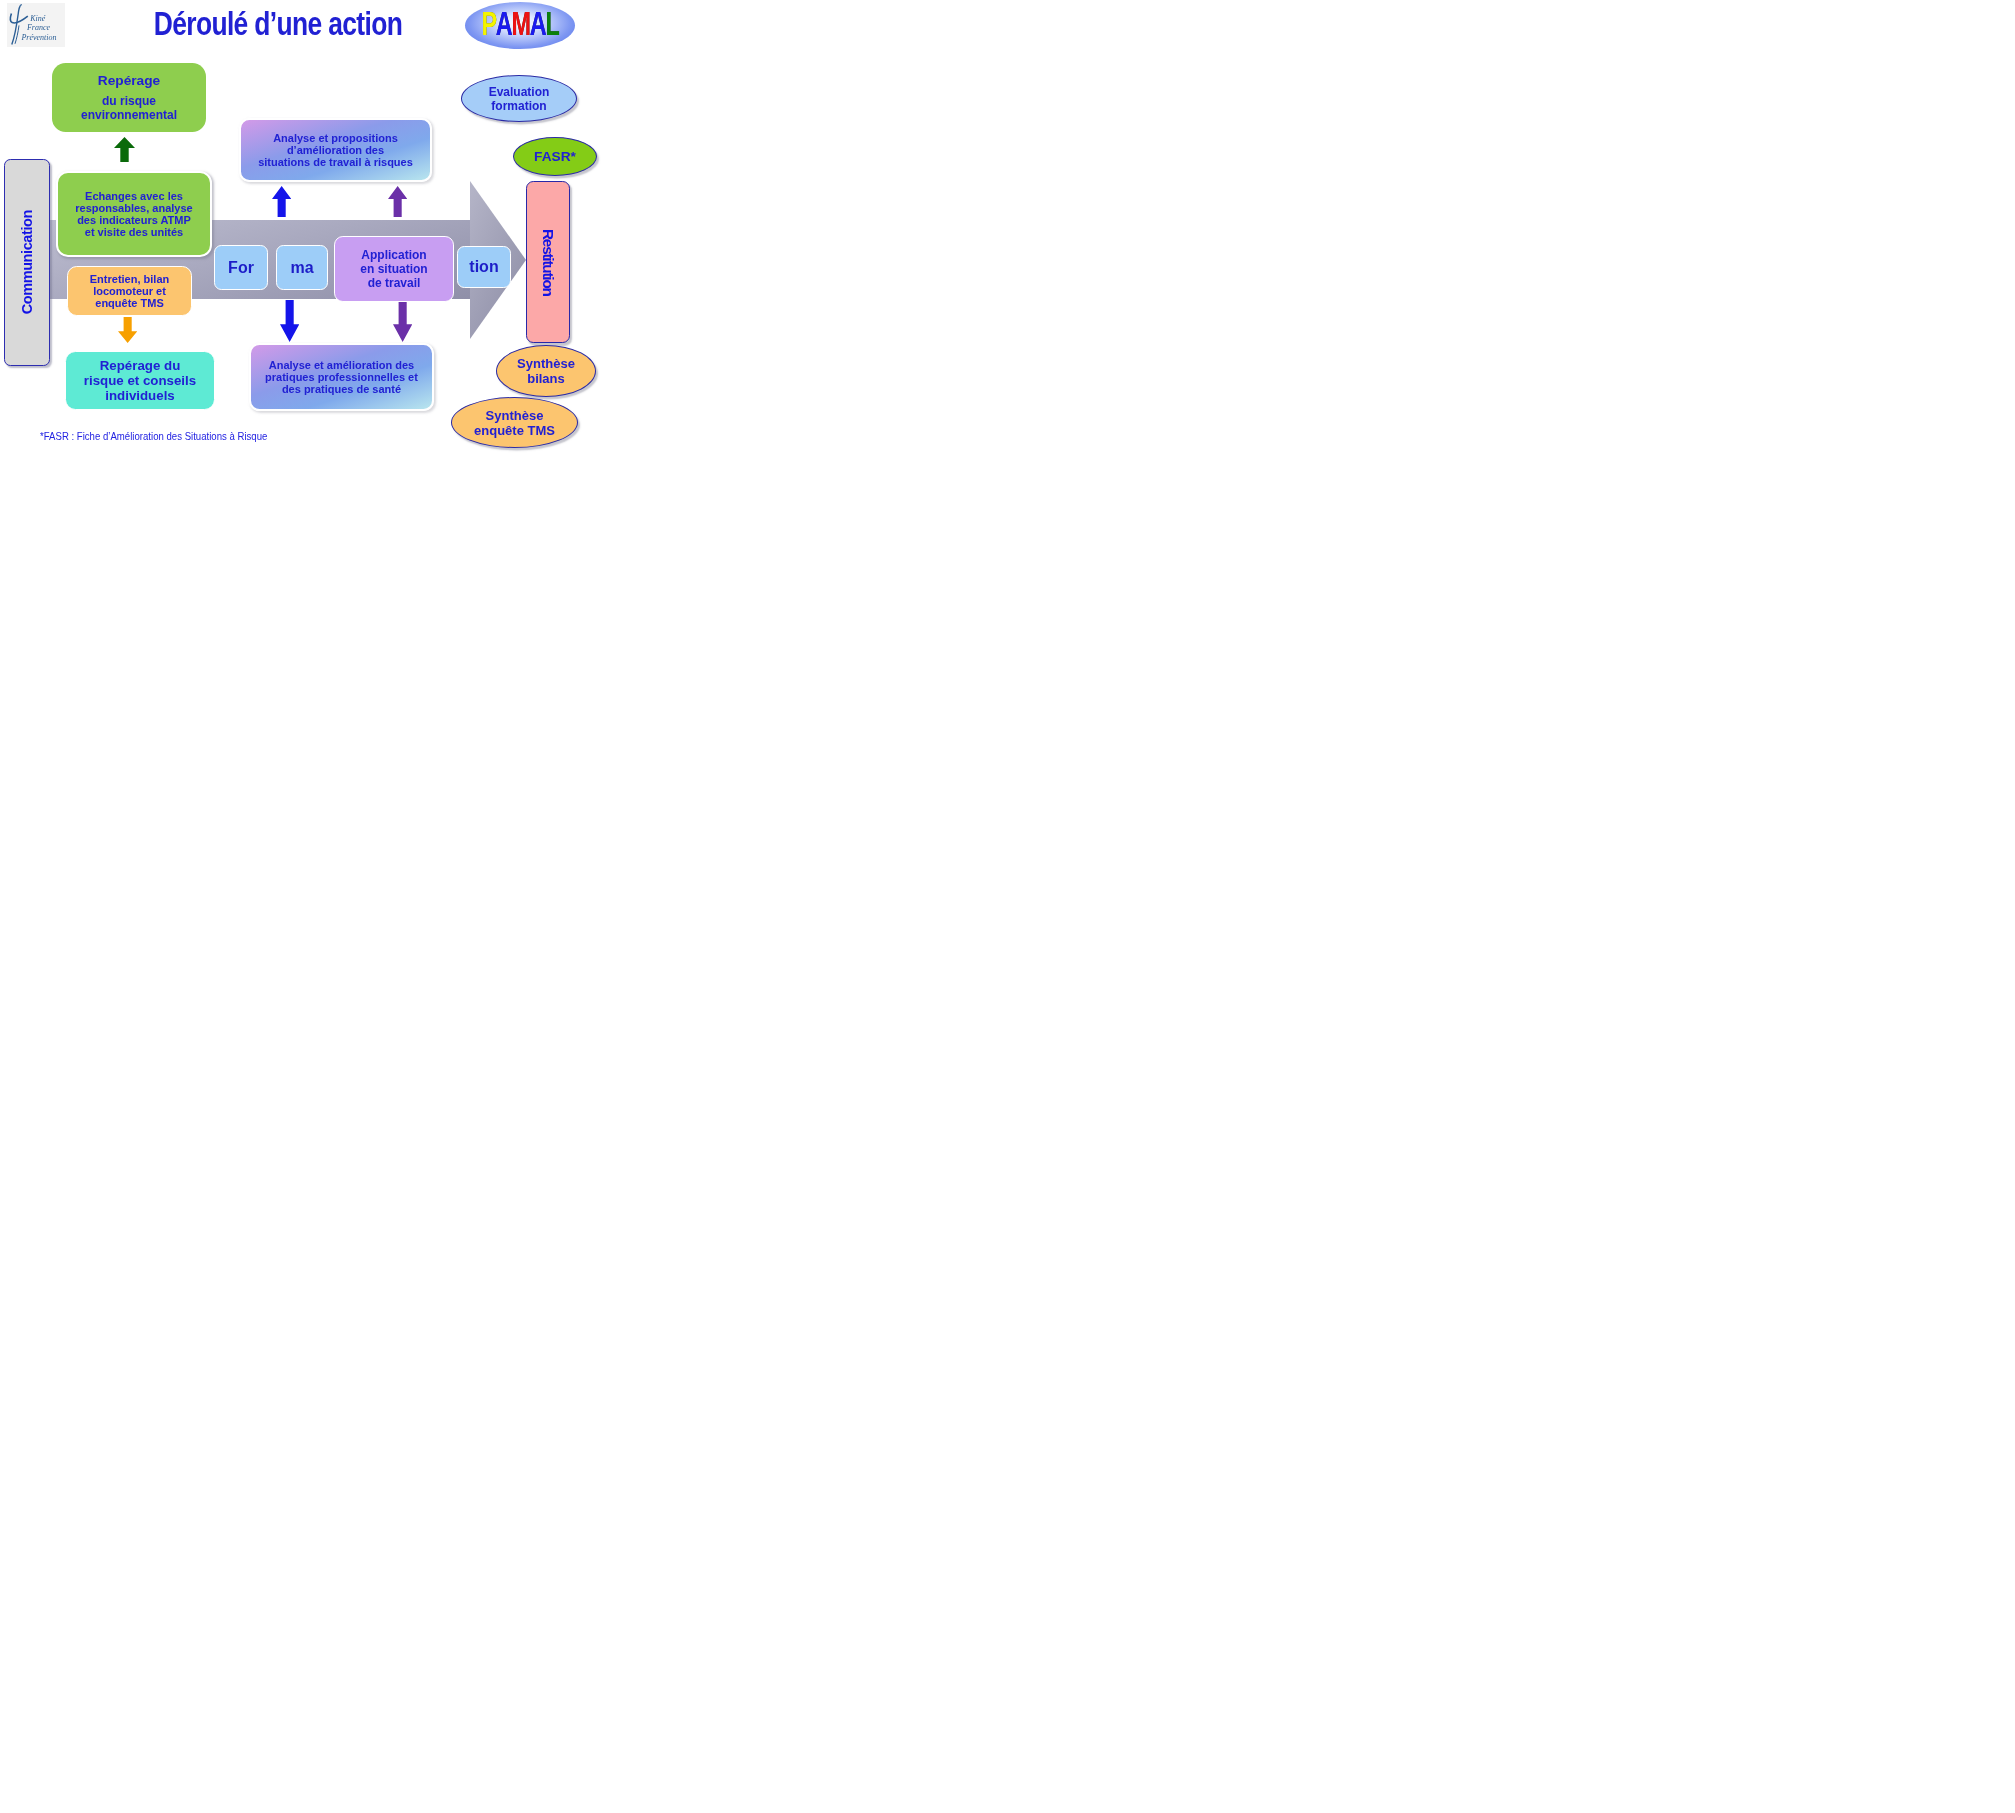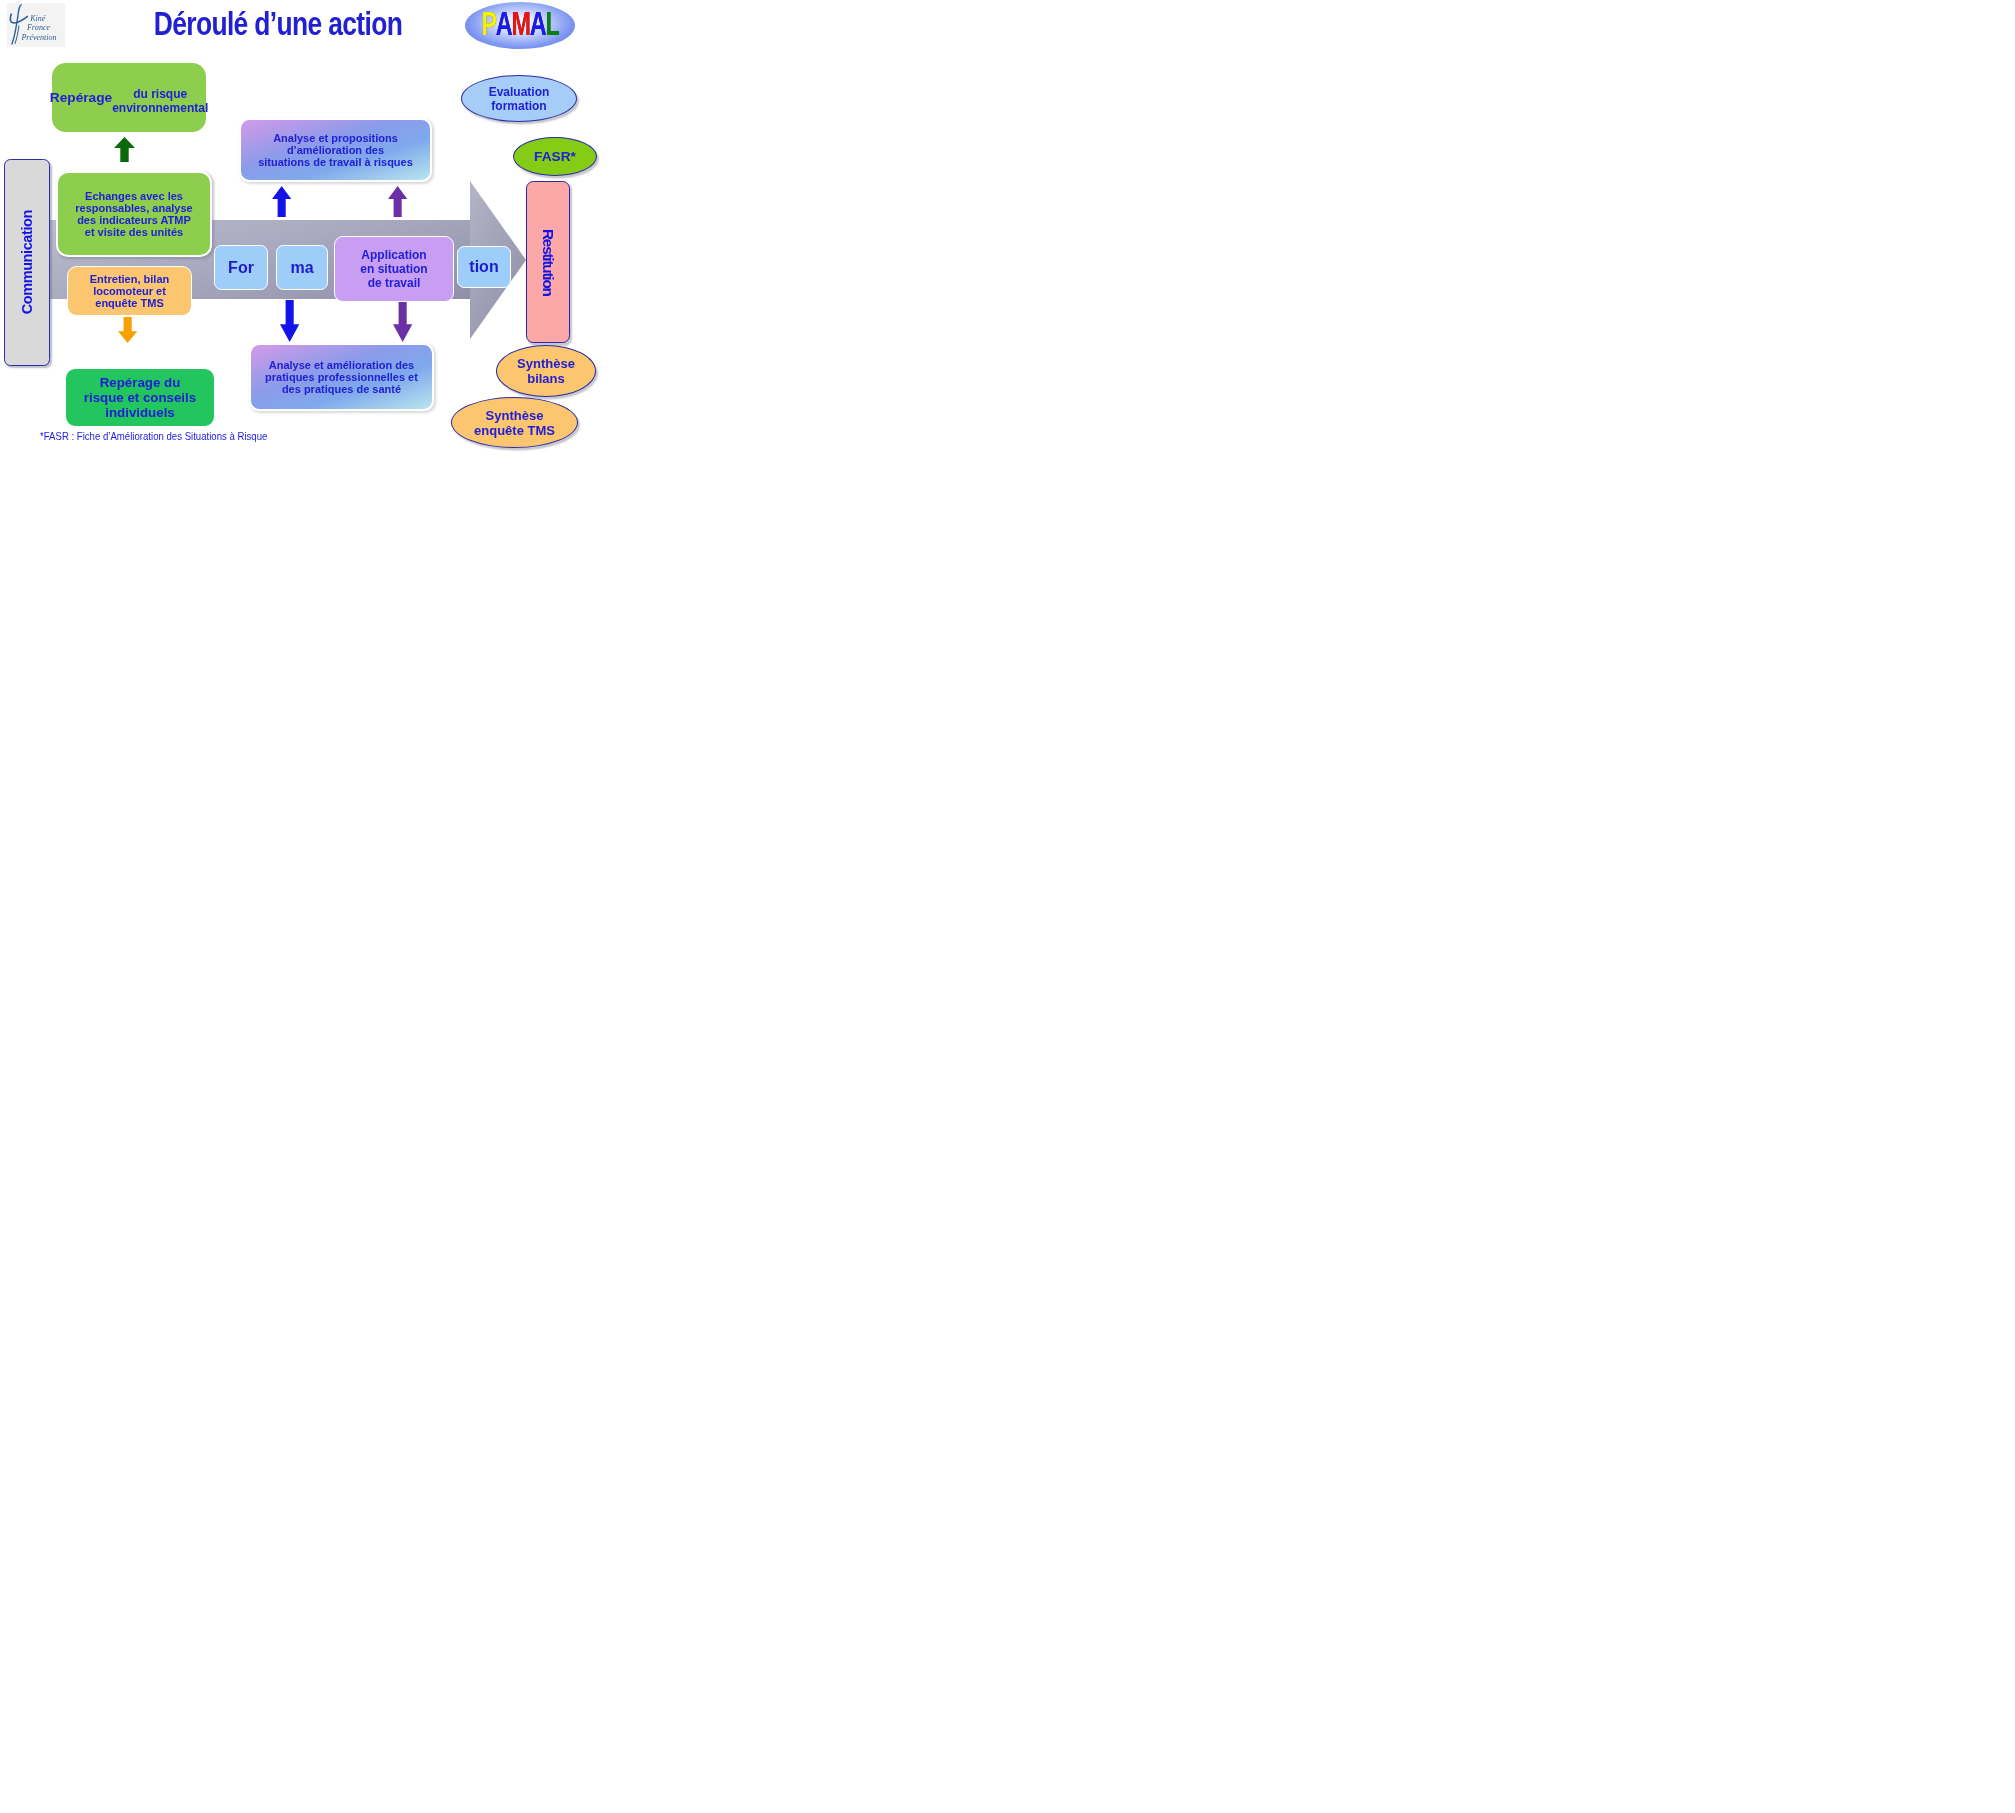--- a/index.html
+++ b/index.html
@@ -44,35 +44,35 @@
       border:1.6px solid #2d2db0;border-radius:6.4px;box-shadow:2px 2px 1.6px rgba(110,110,140,.45);}
   #communication-box .vtxt{writing-mode:vertical-rl;transform:rotate(180deg);
       font-size:14.5px;font-weight:bold;color:#1313e6;letter-spacing:-0.4px;}
   #restitution-box{left:526px;top:181px;width:42px;height:160px;background:#fca8a8;
       border:1.6px solid #2828a8;border-radius:7.3px;box-shadow:2px 2.4px 1.6px rgba(140,140,155,.5);}
   #restitution-box .vtxt{writing-mode:vertical-rl;font-size:15.3px;font-weight:bold;
       color:#1313e6;letter-spacing:-1.2px;}
 
   
   #green-box-top{left:52px;top:63px;width:154px;height:69px;background:#8ece4e;
-      border-radius:13.7px;}
+      border-radius:13.7px;flex-direction:column;}
   #green-box-top .l1{font-size:13.7px;}
   #green-box-top .l2{font-size:12px;margin-top:6.4px;}
   #green-arrow-up{left:114px;top:137px;width:21px;height:25px;background:#0a6a0a;
       clip-path:polygon(50% 0,100% 44%,70% 44%,70% 100%,30% 100%,30% 44%,0 44%);}
   #green-box-mid{left:56px;top:171px;width:152px;height:82px;background:#8ece4e;
       border:2px solid #ffffff;border-radius:12px;box-shadow:1.2px 1.6px 2.4px rgba(120,120,140,.45);
       font-size:11px;}
 
   
   #orange-box-top{left:67px;top:266px;width:123px;height:48px;background:#fcc56f;
       border:1.6px solid #ffffff;border-radius:9.7px;font-size:11px;}
   #orange-arrow-down{left:118px;top:317px;width:19.3px;height:26px;background:#f7a000;
       clip-path:polygon(29% 0,71% 0,71% 55%,100% 55%,50% 100%,0 55%,29% 55%);}
-  #orange-box-bottom{left:65px;top:368px;width:148px;height:57px;background:#22c55e;
+  #orange-box-bottom{left:65px;top:351px;width:148px;height:57px;background:#5eead4;
       border:1.6px solid #ffffff;border-radius:10.5px;font-size:13.3px;text-align:center;}
 
   
   .grad-box{background:linear-gradient(to bottom right,#d39ae8 0%,#8b9bea 40%,#7fa9ec 65%,#b9e6ee 100%);
       border:2px solid #ffffff;border-radius:10.5px;box-shadow:1.2px 1.6px 2.4px rgba(150,150,160,.35);
       font-size:11px;}
   #top-grad-box{left:239px;top:118px;width:189px;height:60px;}
   #bottom-grad-box{left:249px;top:343px;width:181px;height:64px;}
 
   

